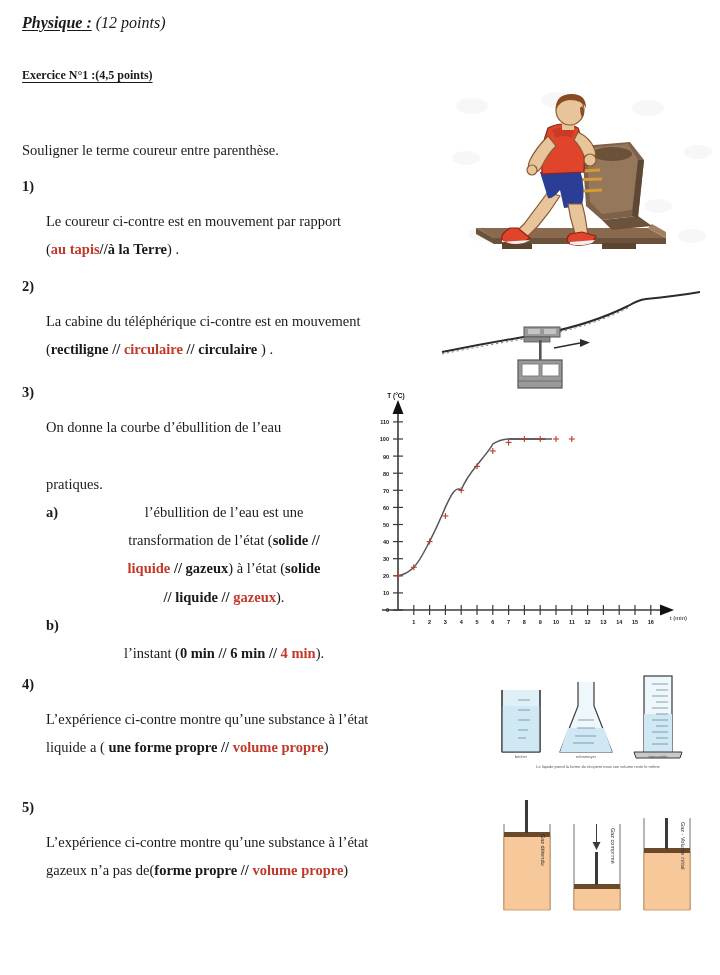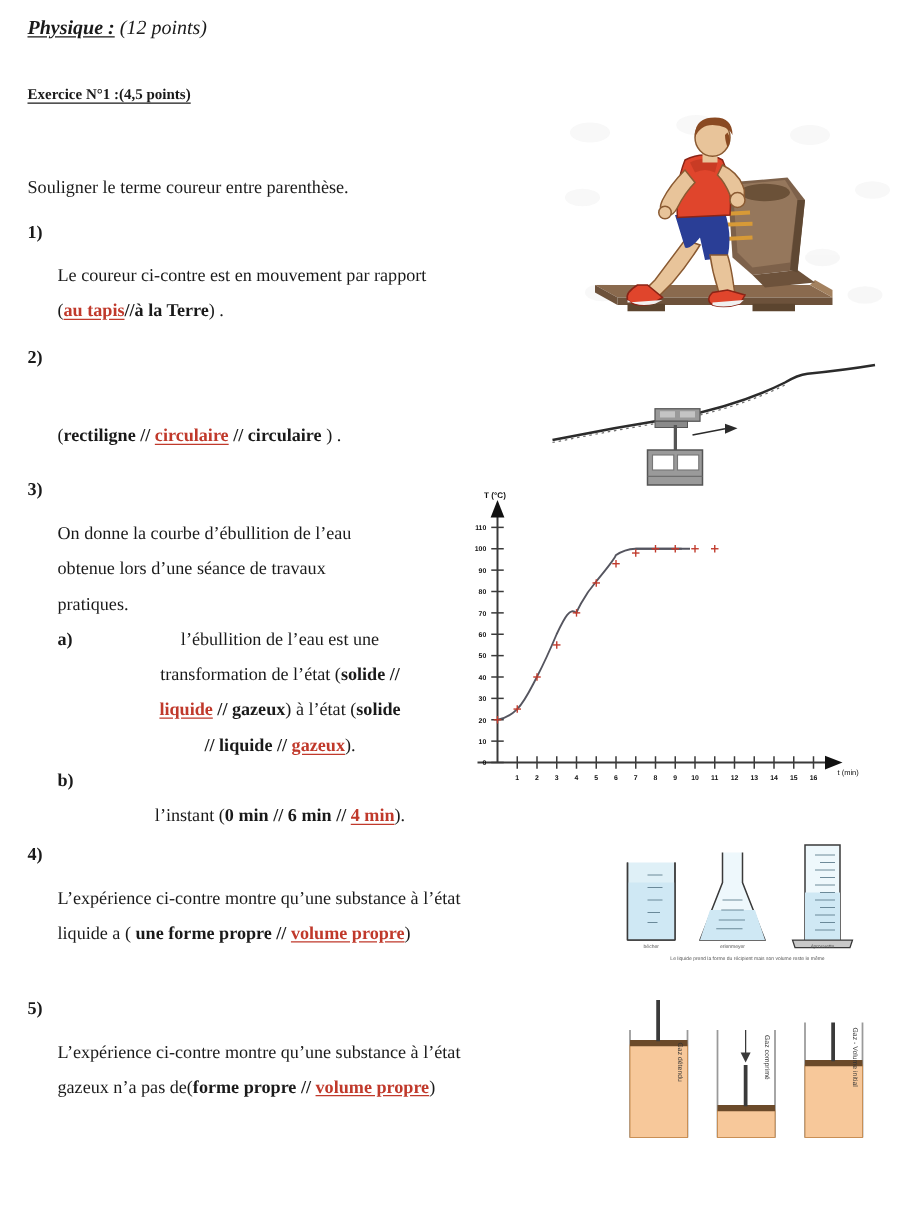--- a/index.html
+++ b/index.html
@@ -38,21 +38,21 @@
     position: absolute; left: 0; top: 0; font-weight: bold;
   }
   .q .body { display: block; padding-left: 24px; margin-top: 35px; }
   .sub { display: block; padding-left: 22px; position: relative; }
   .sub .snum { position: absolute; left: 0; top: 0; font-weight: bold; }
   .sub .sbody { display: block; padding-left: 18px; text-align: center; }
 
   b, .bold { font-weight: bold; }
   .ansred {
     color: #c0392b; font-weight: bold;
-    text-decoration: underline; text-underline-offset: 2px;
+    text-underline-offset: 2px;
     text-decoration-color: #c0392b;
   }
 
   #q1 { left: 22px; top: 172px; width: 420px; }
   #q2 { left: 22px; top: 272px; width: 430px; }
   #q3 { left: 22px; top: 378px; width: 340px; }
   #q4 { left: 22px; top: 670px; width: 470px; }
   #q5 { left: 22px; top: 793px; width: 470px; }
 
   
@@ -103,34 +103,34 @@
     <span class="num">1)</span>
     <span class="body">
       <span>Le coureur ci-contre est en mouvement par rapport</span><br>
       <span>(</span><span class="ansred">au tapis</span><b>//</b><b>à la Terre</b><span>) .</span>
     </span>
   </div>
 
   <div class="q" id="q2">
     <span class="num">2)</span>
     <span class="body">
-      <br>
+      <span>La cabine du téléphérique ci-contre est en mouvement</span><br>
       <span>(</span><b>rectiligne</b>
       <b>//</b>
       <span class="ansred">circulaire</span>
       <b>//</b>
       <b>circulaire</b><span> ) .</span>
     </span>
   </div>
 
   <div class="q" id="q3">
     <span class="num">3)</span>
     <span class="body">
       <span>On donne la courbe d’ébullition de l’eau</span><br>
-      <span>obtenue lors d’une séance de travaux</span><br>
+      <br>
       <span>pratiques.</span>
 
       <span class="sub">
         <span class="snum">a)</span>
         <span class="sbody">
           <span>l’ébullition de l’eau est une</span><br>
           <span>transformation de l’état (</span><b>solide</b>
           <b>//</b><br>
           <span class="ansred">liquide</span>
           <b>//</b>

